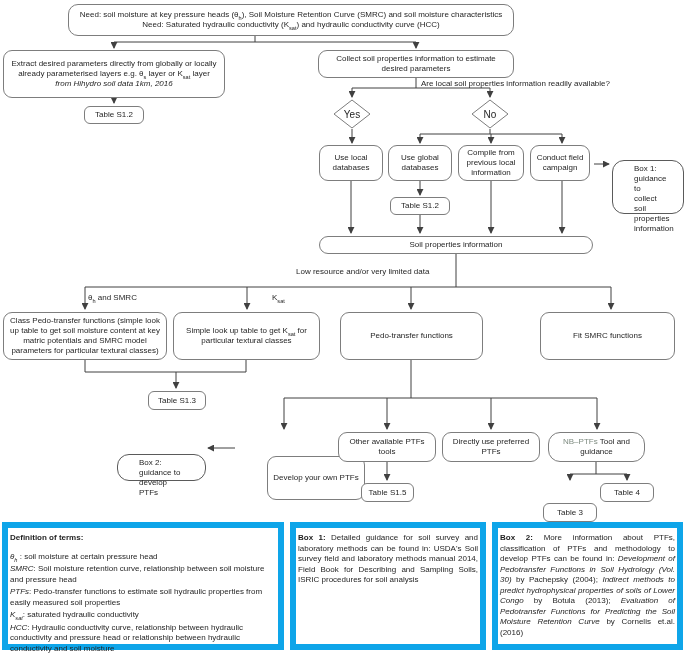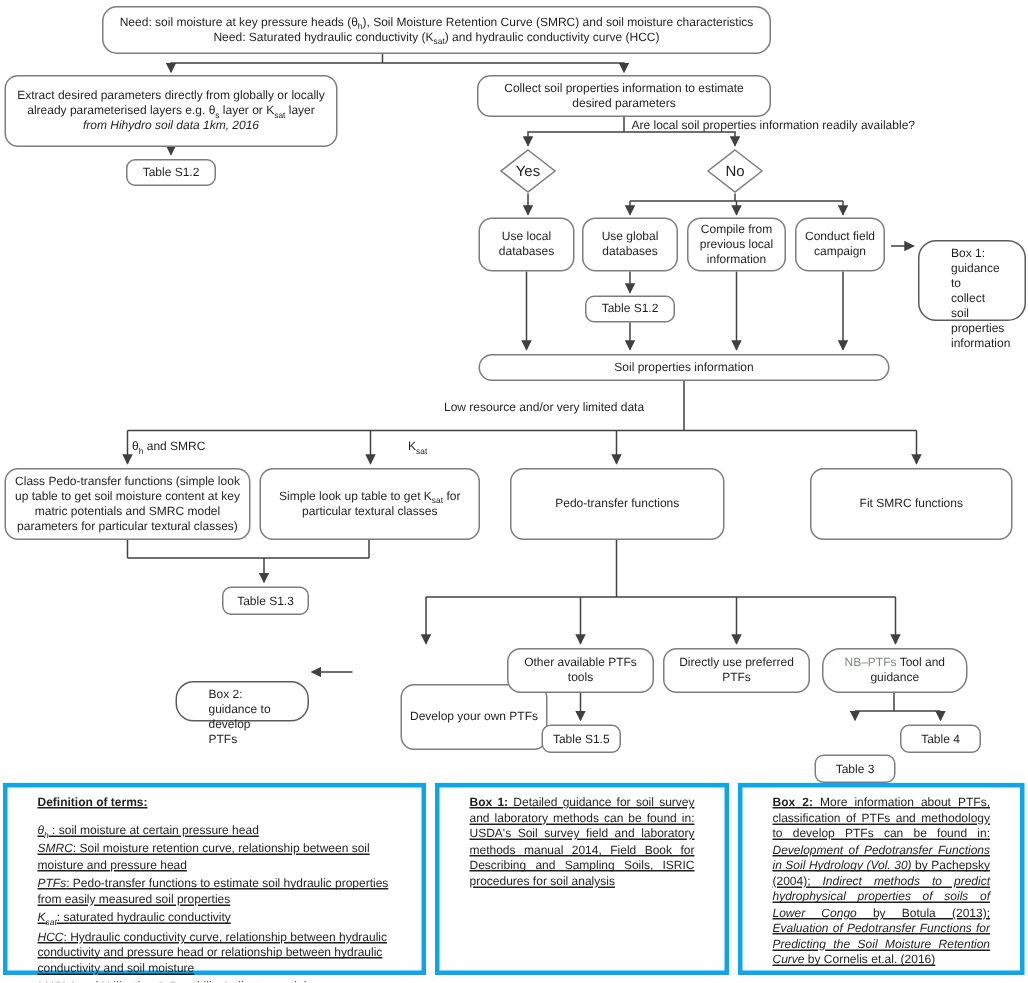--- a/index.html
+++ b/index.html
@@ -8,22 +8,22 @@
     font-family:"Liberation Sans",sans-serif;color:#1f1f1f;overflow:hidden;
   }
   .node{
     position:absolute;box-sizing:border-box;border:1px solid #7d7d7d;border-radius:9px;
     background:#fff;display:flex;align-items:center;justify-content:center;
     text-align:center;font-size:8px;line-height:1.25;padding:2px 4px;
   }
   .ref{border-radius:6px;text-align:right;}
   .sq{border-radius:12px;border-color:#5a5a5a;display:block;text-align:left;padding:3px 21px;margin-top:20px;}
   .panel{
-    position:absolute;box-sizing:border-box;border:3px solid #0ea5e9;background:#fff;
-    font-size:8px;line-height:1.32;padding:5px 20px;text-align:left;text-decoration:underline;
+    position:absolute;box-sizing:border-box;border:6px solid #0ea5e9;background:#fff;
+    font-size:8px;line-height:1.32;padding:5px 2px;text-align:left;
   }
   .panel.just{text-align:justify;}
   .def-title{font-weight:bold;margin-bottom:8px;}
   .def-item{margin-bottom:2px;}
   .lbl{position:absolute;font-size:8px;line-height:1.2;white-space:nowrap;}
   .diamond{position:absolute;}
   .diamond svg{position:absolute;left:0;top:0;}
   .diamond polygon{fill:#ffffff;stroke:#7d7d7d;stroke-width:1;}
   .dlabel{position:absolute;left:0;top:0;right:0;bottom:0;display:flex;align-items:center;justify-content:center;font-size:10px;}
   #wires{position:absolute;left:0;top:0;pointer-events:none;}

